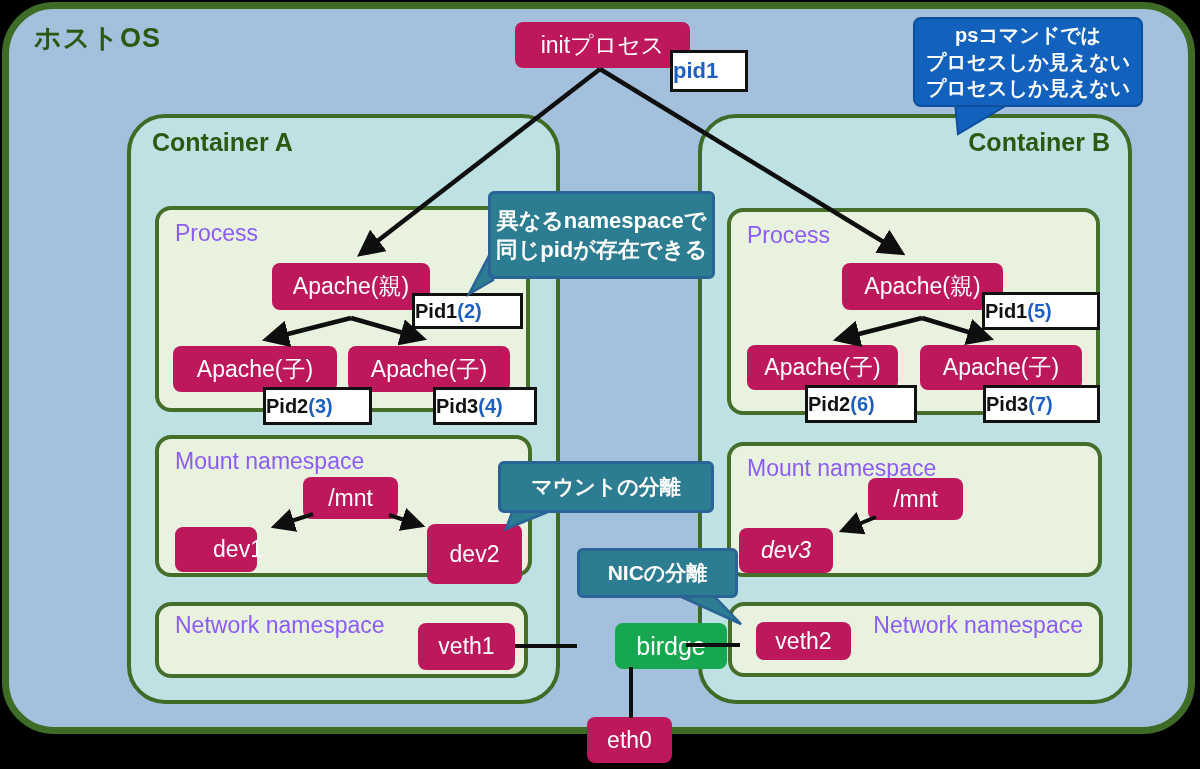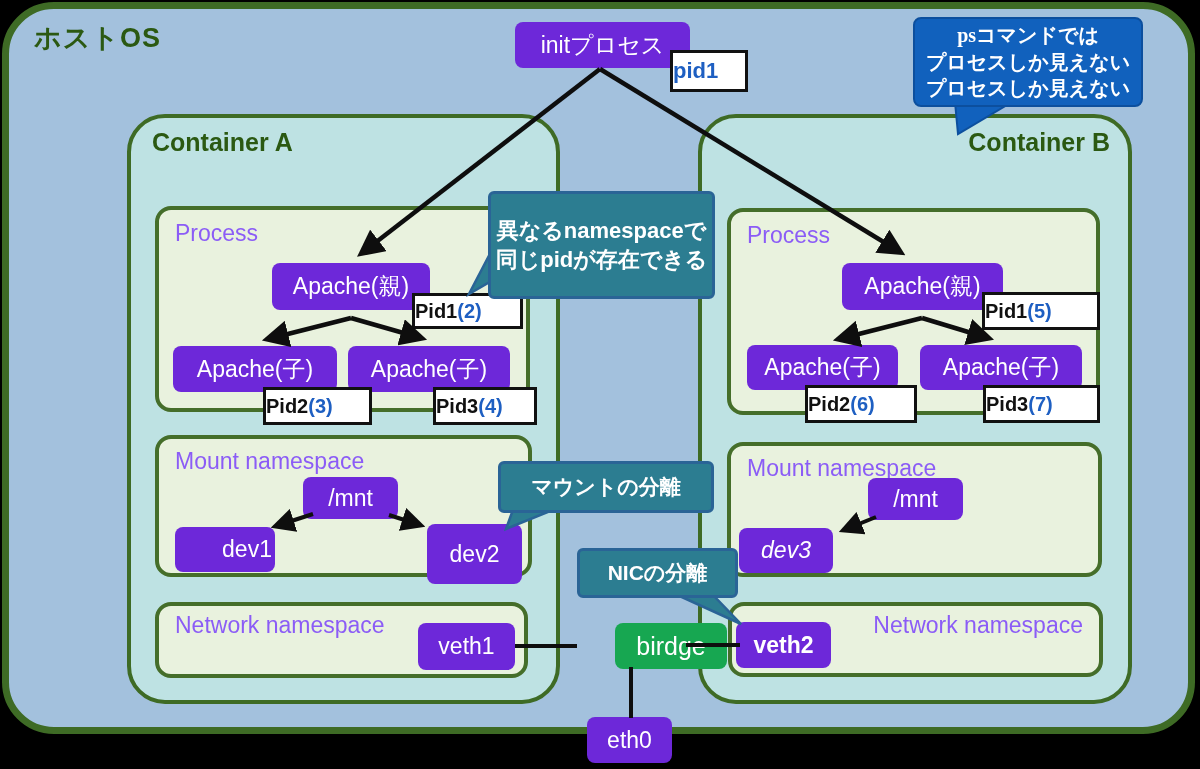--- a/index.html
+++ b/index.html
@@ -29,44 +29,44 @@
   .container-title { font-size:25px; font-weight:bold; color:#2b5912; z-index:3; }
 
   
   .panel {
     background:#e9f2de; border:4px solid #456e2a; border-radius:16px; z-index:3;
   }
   .panel-label { font-size:23px; color:#8b5cf6; z-index:4; }
 
   
   .node {
-    background:#6d28d9; border-radius:8px; color:#fff; font-size:23px;
+    background:#be185d; border-radius:8px; color:#fff; font-size:23px;
     display:flex; align-items:center; justify-content:center; z-index:4;
     white-space:nowrap;
   }
   .node.bridge { background:#17a751;margin-left:40px; }
 
   
   .pidbox {
     background:#fff; border:3px solid #111; z-index:5;
     display:flex; align-items:center; justify-content:flex-start;
     font-size:20px; font-weight:bold; color:#111; white-space:nowrap;
   }
   .pidbox .num { color:#1e5fc2; }
 
   
   .bubble {
     z-index:7; display:flex; flex-direction:column; align-items:center; justify-content:center;
     color:#fff; font-weight:bold; text-align:center; line-height:1.32; white-space:nowrap;
   }
-  .bubble.blue { background:#1161bd; border:2px solid #0c4f9e; border-radius:8px; font-size:20px;font-family:Liberation Serif, serif; }
+  .bubble.blue { background:#1161bd; border:2px solid #0c4f9e; border-radius:8px; font-size:20px; }
   .bubble.teal { background:#2c7d91; border:3px solid #2a6496; border-radius:6px; }
 
   #bubble-ps   { left:913px; top:17px;  width:230px; height:90px; }
-  #bubble-pid  { left:488px; top:191px; width:227px; height:108px; font-size:22px; }
+  #bubble-pid  { left:488px; top:191px; width:227px; height:88px; font-size:22px; }
   #bubble-mnt  { left:498px; top:461px; width:216px; height:52px; font-size:21px; }
   #bubble-nic  { left:577px; top:548px; width:161px; height:50px; font-size:21px; }
 
   svg#connector-layer { position:absolute; left:0; top:0; z-index:6; pointer-events:none; }
 </style>
 </head>
 <body>
 
 <div id="stage">
 
@@ -100,21 +100,21 @@
       <span class="num">(3)</span>
   </div>
   <div class="abs pidbox" style="left:433px; top:387px; width:104px; height:38px;">
     <span>Pid3</span>
       <span class="num">(4)</span>
   </div>
 
   <div class="abs panel" style="left:155px; top:435px; width:377px; height:142px;"></div>
   <div class="abs panel-label" style="left:175px; top:448px;">Mount namespace</div>
   <div class="abs node" style="left:303px; top:477px; width:95px; height:42px;">/mnt</div>
-  <div class="abs node" style="left:175px; top:527px; width:100px; height:45px;padding-left:44px;">dev1</div>
+  <div class="abs node" style="left:175px; top:527px; width:82px; height:45px;padding-left:44px;">dev1</div>
   <div class="abs node" style="left:427px; top:524px; width:95px; height:60px;">dev2</div>
 
   <div class="abs panel" style="left:155px; top:602px; width:373px; height:76px;"></div>
   <div class="abs panel-label" style="left:175px; top:612px;">Network namespace</div>
   <div class="abs node" style="left:418px; top:623px; width:97px; height:47px;">veth1</div>
 
   <div class="abs panel" style="left:727px; top:208px; width:373px; height:207px;"></div>
   <div class="abs panel-label" style="left:747px; top:222px;">Process</div>
 
   <div class="abs node" style="left:842px; top:263px; width:161px; height:47px;">Apache(親)</div>
@@ -134,21 +134,21 @@
       <span class="num">(7)</span>
   </div>
 
   <div class="abs panel" style="left:727px; top:442px; width:375px; height:135px;"></div>
   <div class="abs panel-label" style="left:747px; top:455px;">Mount namespace</div>
   <div class="abs node" style="left:868px; top:478px; width:95px; height:42px;">/mnt</div>
   <div class="abs node" style="left:739px; top:528px; width:94px; height:45px;font-style:italic;">dev3</div>
 
   <div class="abs panel" style="left:728px; top:602px; width:375px; height:75px;"></div>
   <div class="abs panel-label" style="left:860px; top:612px; width:223px; text-align:right;">Network namespace</div>
-  <div class="abs node" style="left:736px; top:622px; width:95px; height:46px;font-weight:bold;">veth2</div>
+  <div class="abs node" style="left:756px; top:622px; width:95px; height:38px;">veth2</div>
 
   <div class="abs node bridge" style="left:575px; top:623px; width:112px; height:46px; font-size:25px;">birdge</div>
   <div class="abs node" style="left:587px; top:717px; width:85px; height:46px;">eth0</div>
 
   <svg id="connector-layer" width="1200" height="769">
     <defs>
       <marker id="ah" markerWidth="6" markerHeight="6" refX="4.6" refY="3" orient="auto">
         <path d="M0,0 L6,3 L0,6 Z" fill="#0e0e0e"></path>
       </marker>
     </defs>

